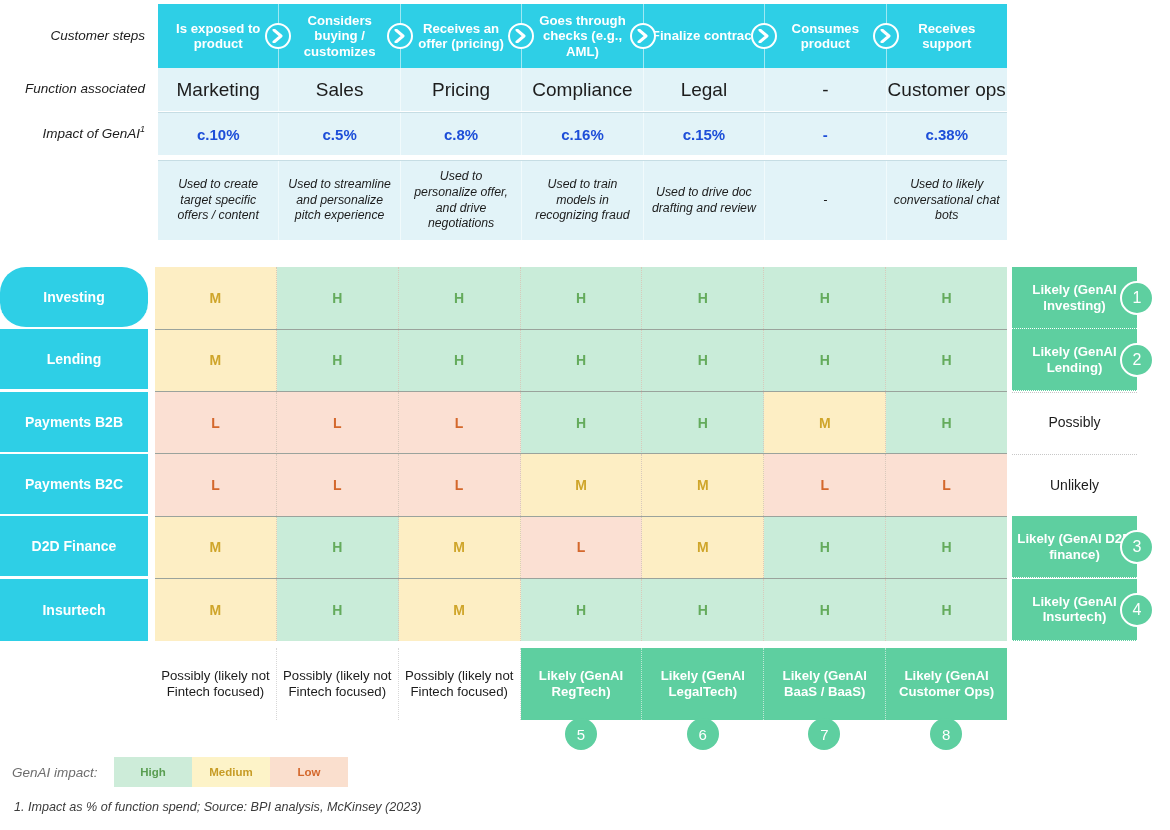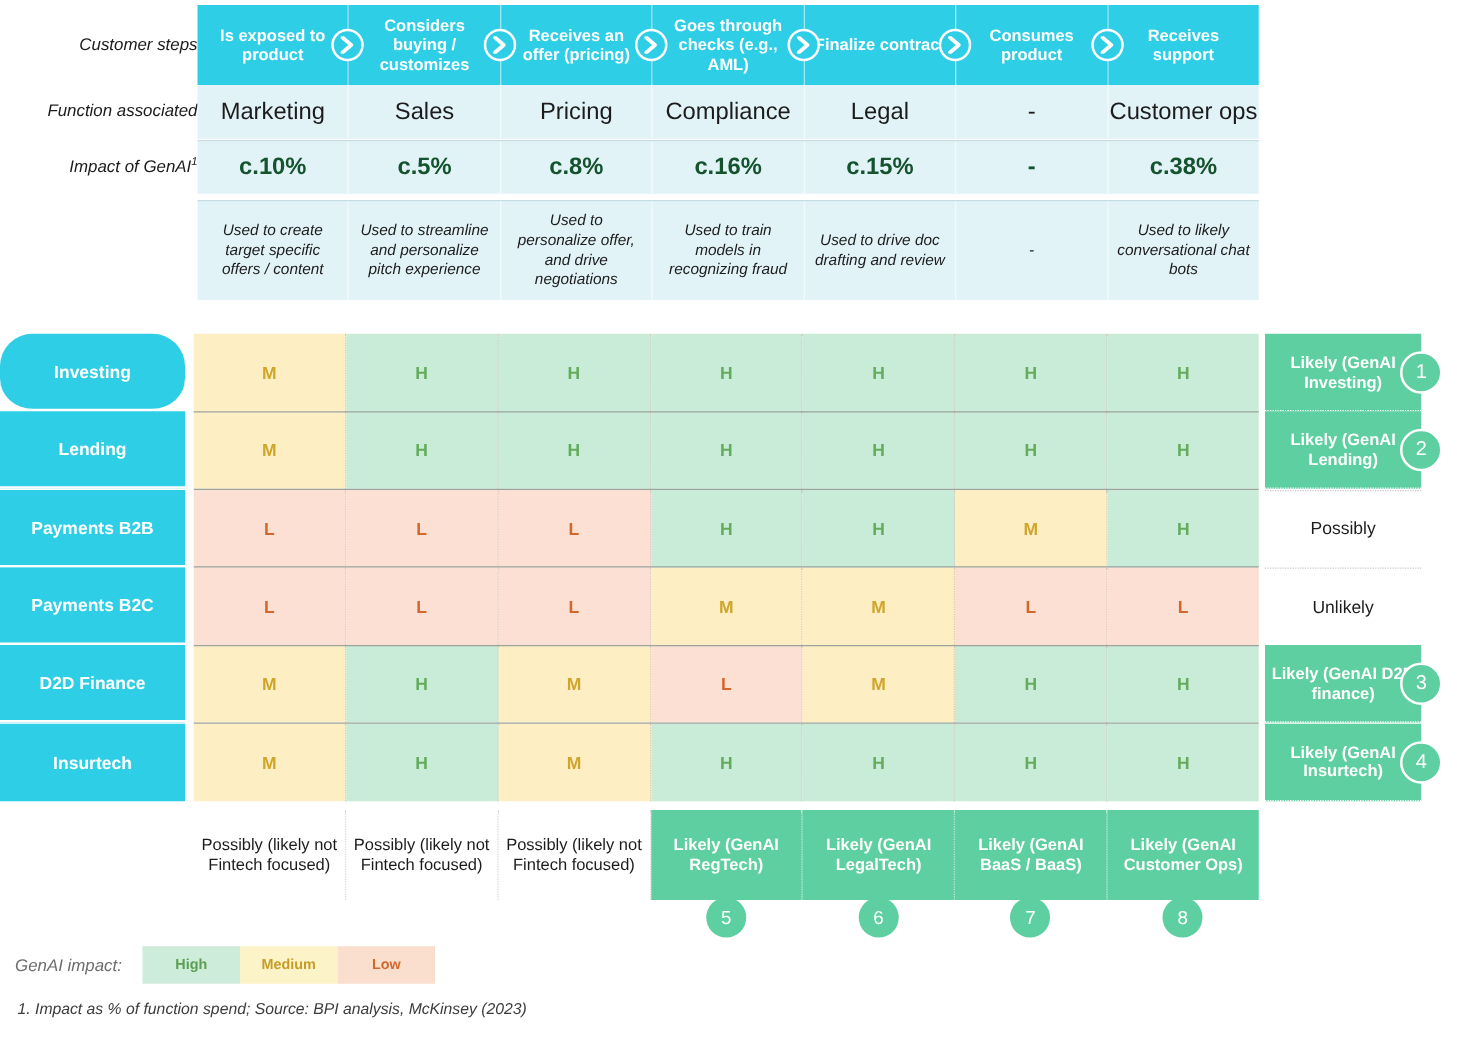--- a/index.html
+++ b/index.html
@@ -9,21 +9,21 @@
     background: #ffffff;
     font-family: "Liberation Sans", sans-serif;
     color: #222222;
     overflow: hidden;
   }
   .page { position: relative; width: 1170px; height: 830px; }
 
   
   .top-block { position: absolute; left: 0; top: 0; width: 1010px; height: 245px; }
 
-  .rowlabels-top { position: absolute; left: 13px; top: 0; width: 155px; height: 245px; }
+  .rowlabels-top { position: absolute; left: 0; top: 0; width: 155px; height: 245px; }
   .rowlabel {
     position: absolute; right: 10px; width: 150px;
     font-style: italic; font-size: 13.5px; font-weight: 400;
     color: #1c1c1c; text-align: right; line-height: 1.2;
   }
   .rowlabel sup { font-size: 9px; vertical-align: super; }
 
   
   .hdr-band {
     position: absolute; left: 158px; top: 4px; width: 849px; height: 64px;
@@ -52,21 +52,21 @@
     background: #e2f3f8; display: flex;
   }
   .subrow.fn { top: 68px; height: 43px; }
   .subrow.impact { top: 112px; height: 43px; border-top: 1.5px solid #c6dde4; }
   .subcell {
     flex: 1 1 0; display: flex; align-items: center; justify-content: center;
     font-size: 19px; text-align: center; border-right: 1.5px solid #f1fafc;
   }
   .subcell:last-child { border-right: none; }
   .subrow.fn .subcell { color: #1c1c1c; }
-  .subrow.impact .subcell { color: #14532d; font-weight: bold; font-size: 19px; }
+  .subrow.impact .subcell { color: #1d4ed8; font-weight: bold; font-size: 15px; }
 
   
   .descrow {
     position: absolute; left: 158px; top: 160px; width: 849px; height: 80px;
     background: #e2f3f8; display: flex; border-top: 1.5px solid #c6dde4;
   }
   .desccell {
     flex: 1 1 0; display: flex; align-items: center; justify-content: center;
     font-size: 12.3px; font-style: italic; text-align: center; line-height: 1.28;
     padding: 0 7px; color: #1c1c1c; border-right: 1.5px solid #f1fafc;

